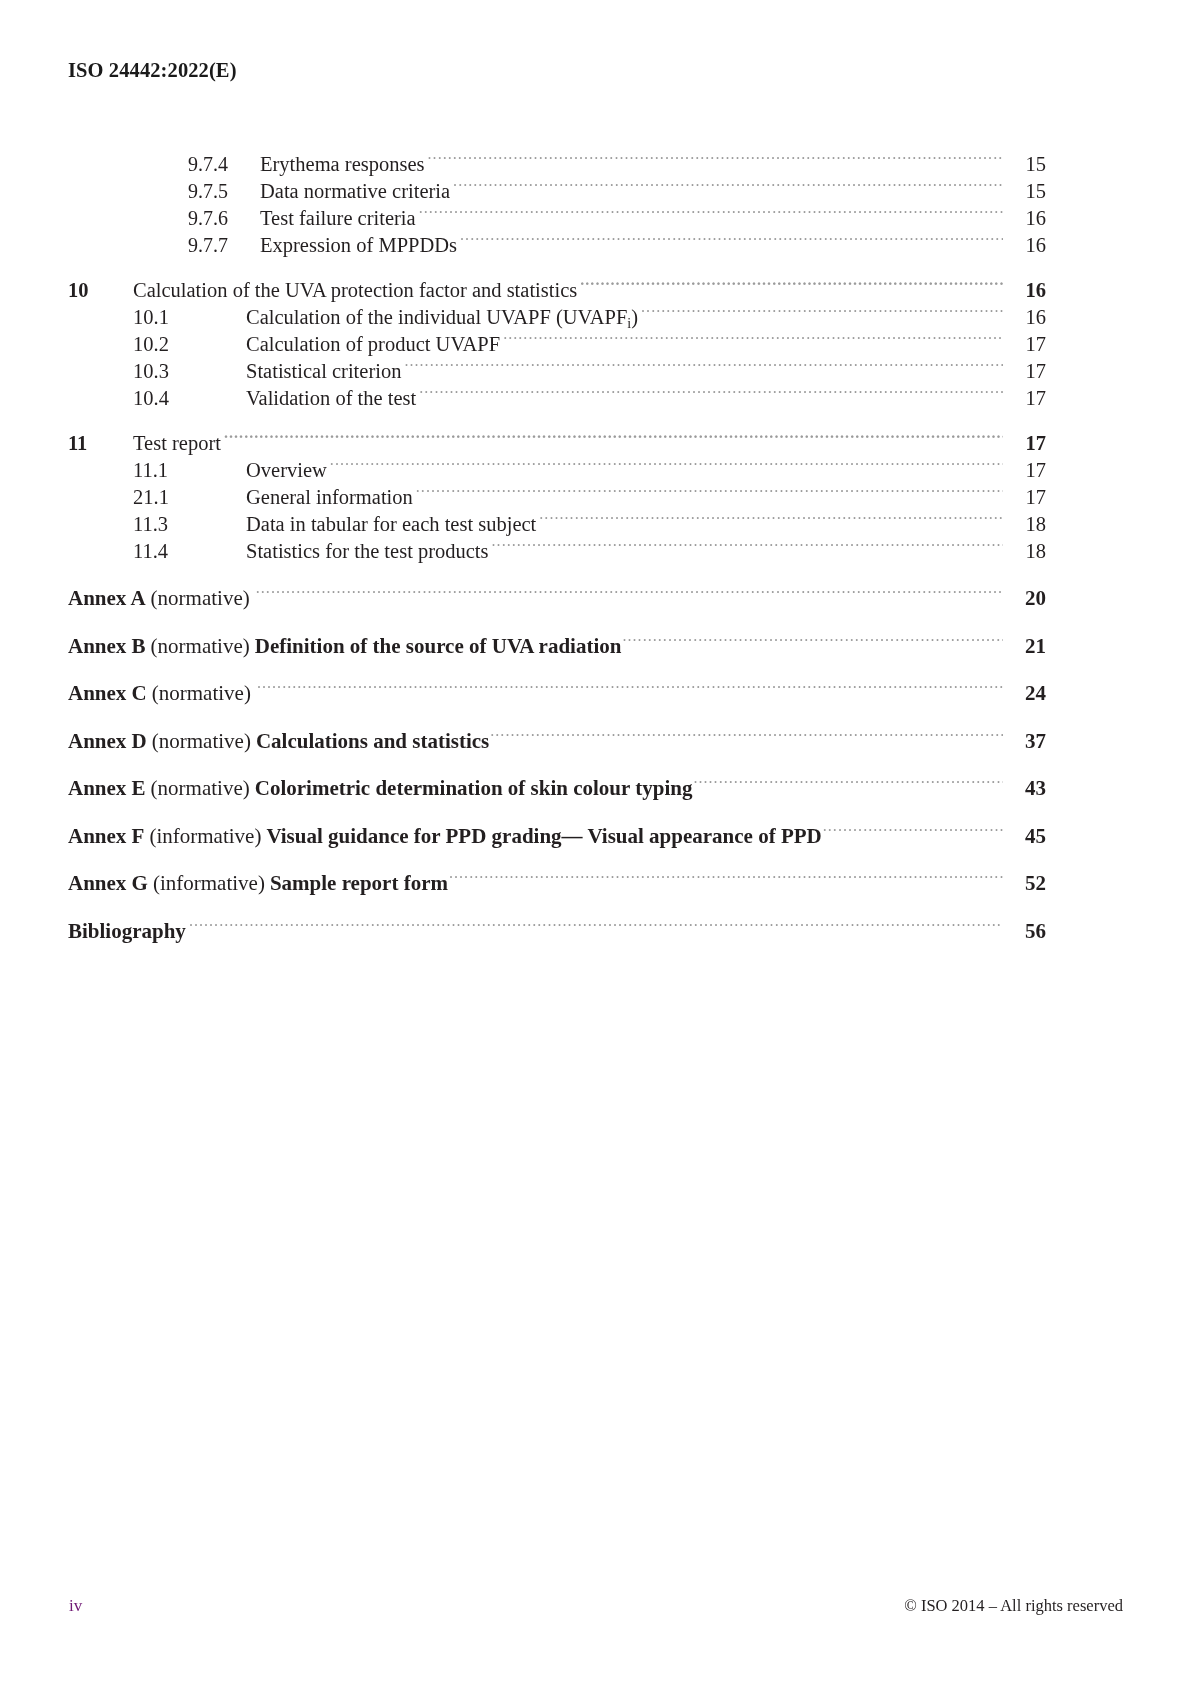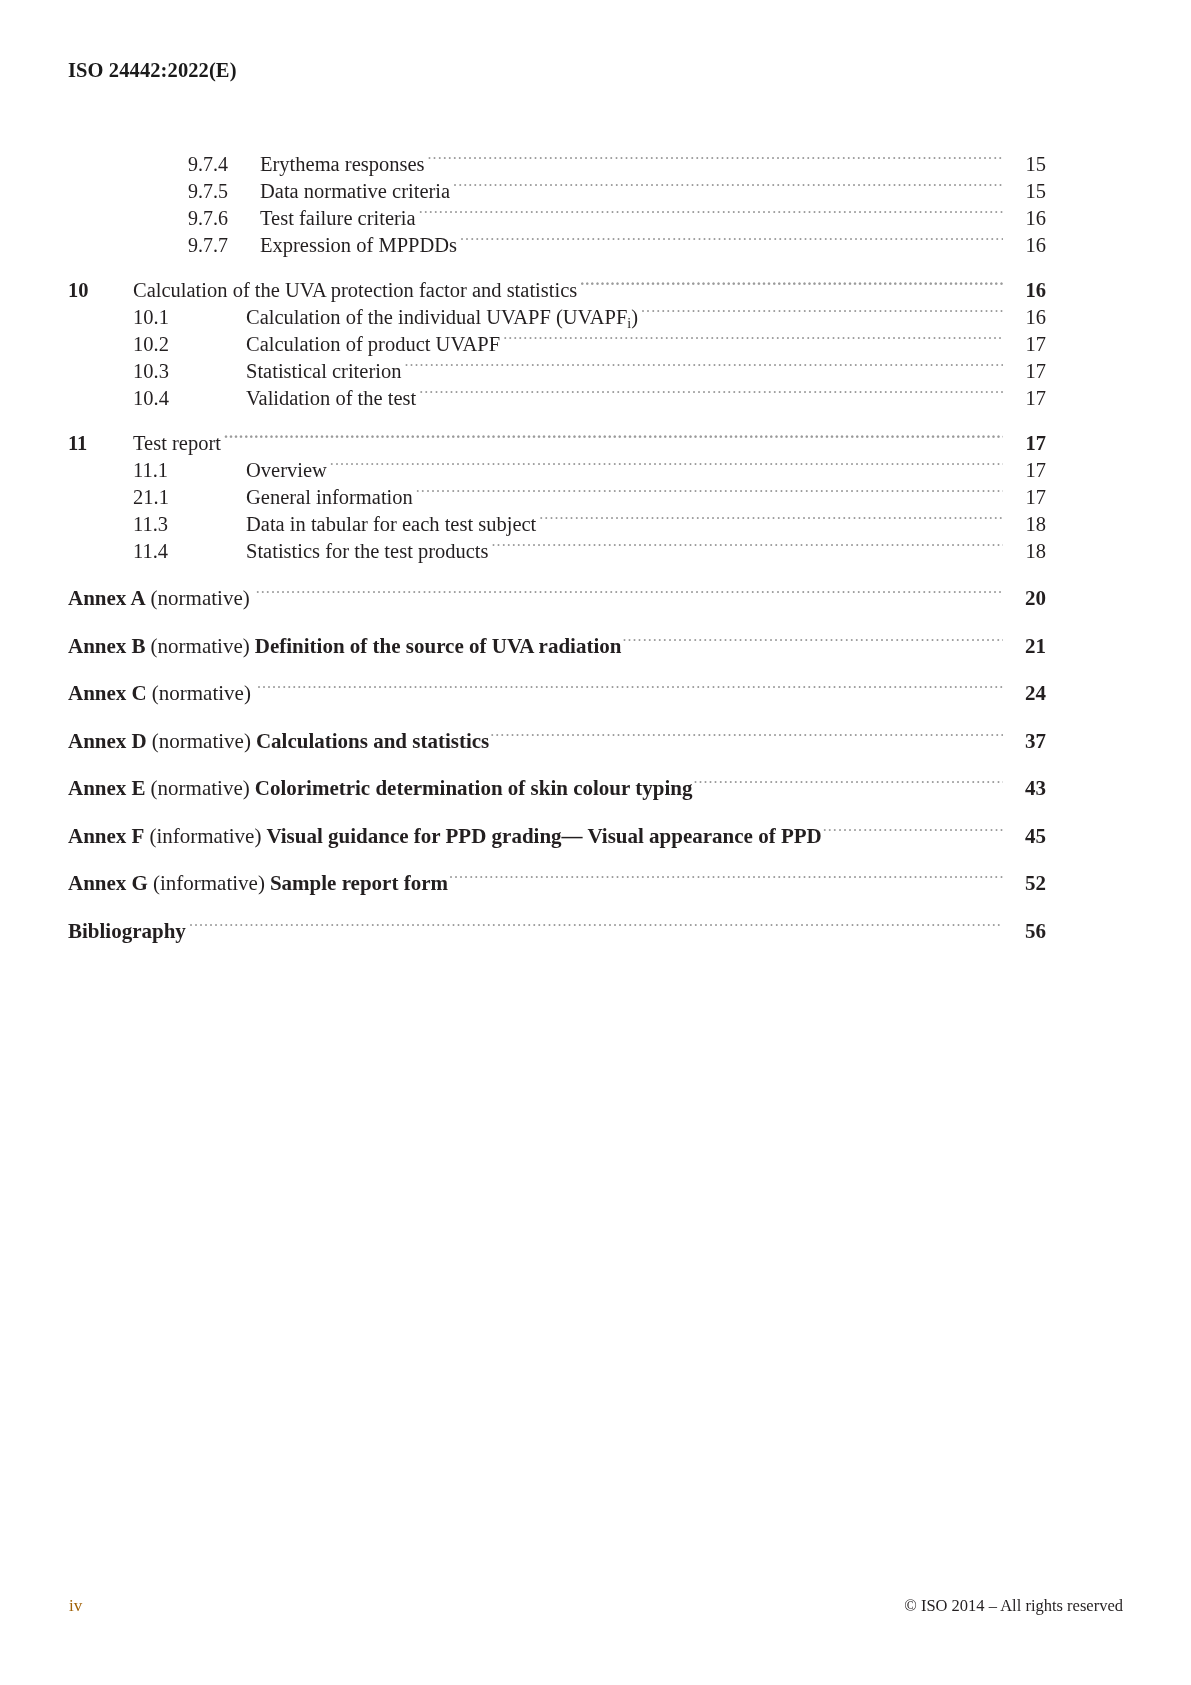--- a/index.html
+++ b/index.html
@@ -135,21 +135,21 @@
     vertical-align: -0.28em;
     line-height: 0;
   }
 
   
   .footer-left {
     position: absolute;
     left: 69px;
     top: 1596px;
     font-size: 17px;
-    color: #a16207;
+    color: #701a75;
   }
   .footer-right {
     position: absolute;
     right: 68px;
     top: 1596px;
     font-size: 16.5px;
     color: #231f20;
     white-space: nowrap;
   }
 </style>

